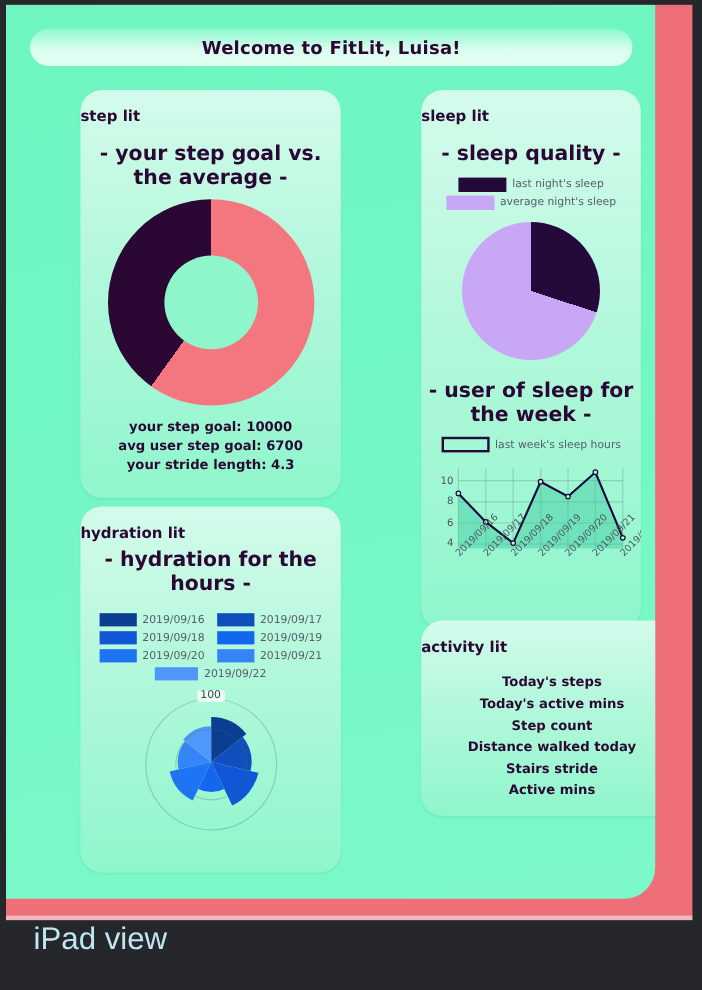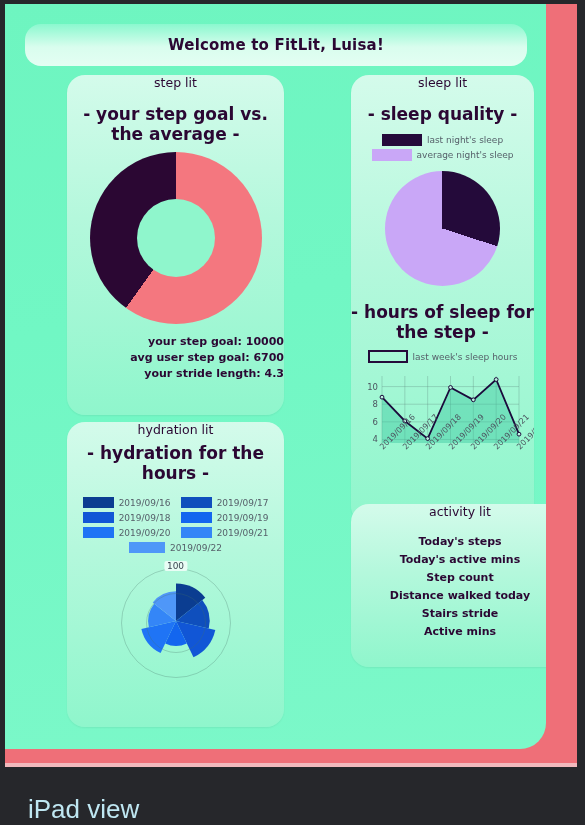--- a/index.html
+++ b/index.html
@@ -40,21 +40,21 @@
     background: linear-gradient(170deg, #6ef5c0 0%, #71f7c4 40%, #7cf8c9 100%);
     overflow: hidden;
   }
 
   
   .banner {
     position: absolute;
     left: 20px;
     top: 20px;
     width: 502px;
-    height: 42px;
+    height: 31px;
     border-radius: 16px;
     background: linear-gradient(180deg, #8bf8cf 0%, #d9fdee 55%, #e4fef3 100%);
     display: flex;
     align-items: center;
     justify-content: center;
   }
   .banner-title {
     font-family: "DejaVu Sans", sans-serif;
     font-size: 15px;
     font-weight: bold;
@@ -64,37 +64,37 @@
 
   
   .card {
     position: absolute;
     border-radius: 18px;
     background: linear-gradient(180deg, #d4fbeb 0%, #b4f8dc 42%, #8ff6cc 100%);
     box-shadow: 0 1px 2px rgba(0,0,0,0.06);
     overflow: hidden;
   }
   .card-title {
-    text-align: center;
     font-size: 12.5px;
-    font-weight: normal;
-    color: #2b0733;
+    font-weight: bold;
+    color: #2b0733;
+    margin-top: 14px;
   }
   .card-sub {
     text-align: center;
     font-size: 17px;
     font-weight: bold;
     color: #2b0733;
     margin-top: 14px;
   }
 
   #card-step  { left: 62px;  top: 71px;  width: 217px; height: 340px; }
   #card-hydr  { left: 62px;  top: 418px; width: 217px; height: 305px; }
   #card-sleep { left: 346px; top: 71px;  width: 183px; height: 449px; }
-  #card-act   { left: 346px; top: 500px; width: 218px; height: 163px; }
+  #card-act   { left: 346px; top: 513px; width: 218px; height: 163px; }
 
   
   .legend-row {
     display: flex;
     align-items: center;
     justify-content: center;
     gap: 6px;
     margin-top: 10px;
   }
   .legend-item { display: flex; align-items: center; gap: 5px; }
@@ -118,21 +118,21 @@
   .donut::after {
     content: "";
     position: absolute;
     left: 50%; top: 50%;
     transform: translate(-50%, -50%);
     width: 78px; height: 78px;
     border-radius: 50%;
     background: #8ff6cc;
   }
 
-  .stats { text-align: right; margin-top: 10px; }
+  .stats { text-align: center; margin-top: 10px; }
   .stat-line {
     font-size: 11px;
     font-weight: bold;
     color: #2b0733;
     line-height: 16px;
   }
 
   
   .pie-wrap { display: flex; justify-content: center; margin-top: 10px; }
   .pie { width: 115px; height: 115px; border-radius: 50%; }
@@ -235,21 +235,21 @@
     background: #f2b9bd;
   }
   .footer {
     position: absolute;
     left: 0;
     top: 767px;
     width: 585px;
     height: 58px;
     background: #26272b;
     display: flex;
-    align-items: flex-end;
+    align-items: flex-start;
   }
   .footer-label {
     margin-left: 28px;
     font-family: "Liberation Sans", sans-serif;
     font-size: 26px;
     color: #bfe7f2;
   }
 </style>
 </head>
 <body>
@@ -342,21 +342,21 @@
           <div class="legend-item">
             <span class="swatch" style="background: rgb(201, 167, 247);"></span>
             <span class="legend-label">average night's sleep</span>
           </div>
         </div>
 
         <div class="pie-wrap">
           <div class="pie" id="sleep-pie" style="background: conic-gradient(rgb(36, 10, 58) 0%, rgb(36, 10, 58) 30%, rgb(201, 167, 247) 30%, rgb(201, 167, 247) 100%);"></div>
         </div>
 
-        <div class="card-sub" style="margin-top:16px">- hours of sleep for the step -</div>
+        <div class="card-sub" style="margin-top:16px">- user of sleep for the week -</div>
 
         <div class="linechart-area">
           <div class="lc-legend">
             <span class="lc-swatch"></span>
             <span class="legend-label">last week's sleep hours</span>
           </div>
           <div class="lc-plot">
             <svg id="line-svg" width="165" height="75" viewBox="0 0 165 75">
                 <line x1="22" x2="159" y1="67.47368421052633" y2="67.47368421052633" stroke="rgba(90,130,120,0.30)" stroke-width="1"></line>
                 <line x1="22" x2="159" y1="49.8421052631579" y2="49.8421052631579" stroke="rgba(90,130,120,0.30)" stroke-width="1"></line>

